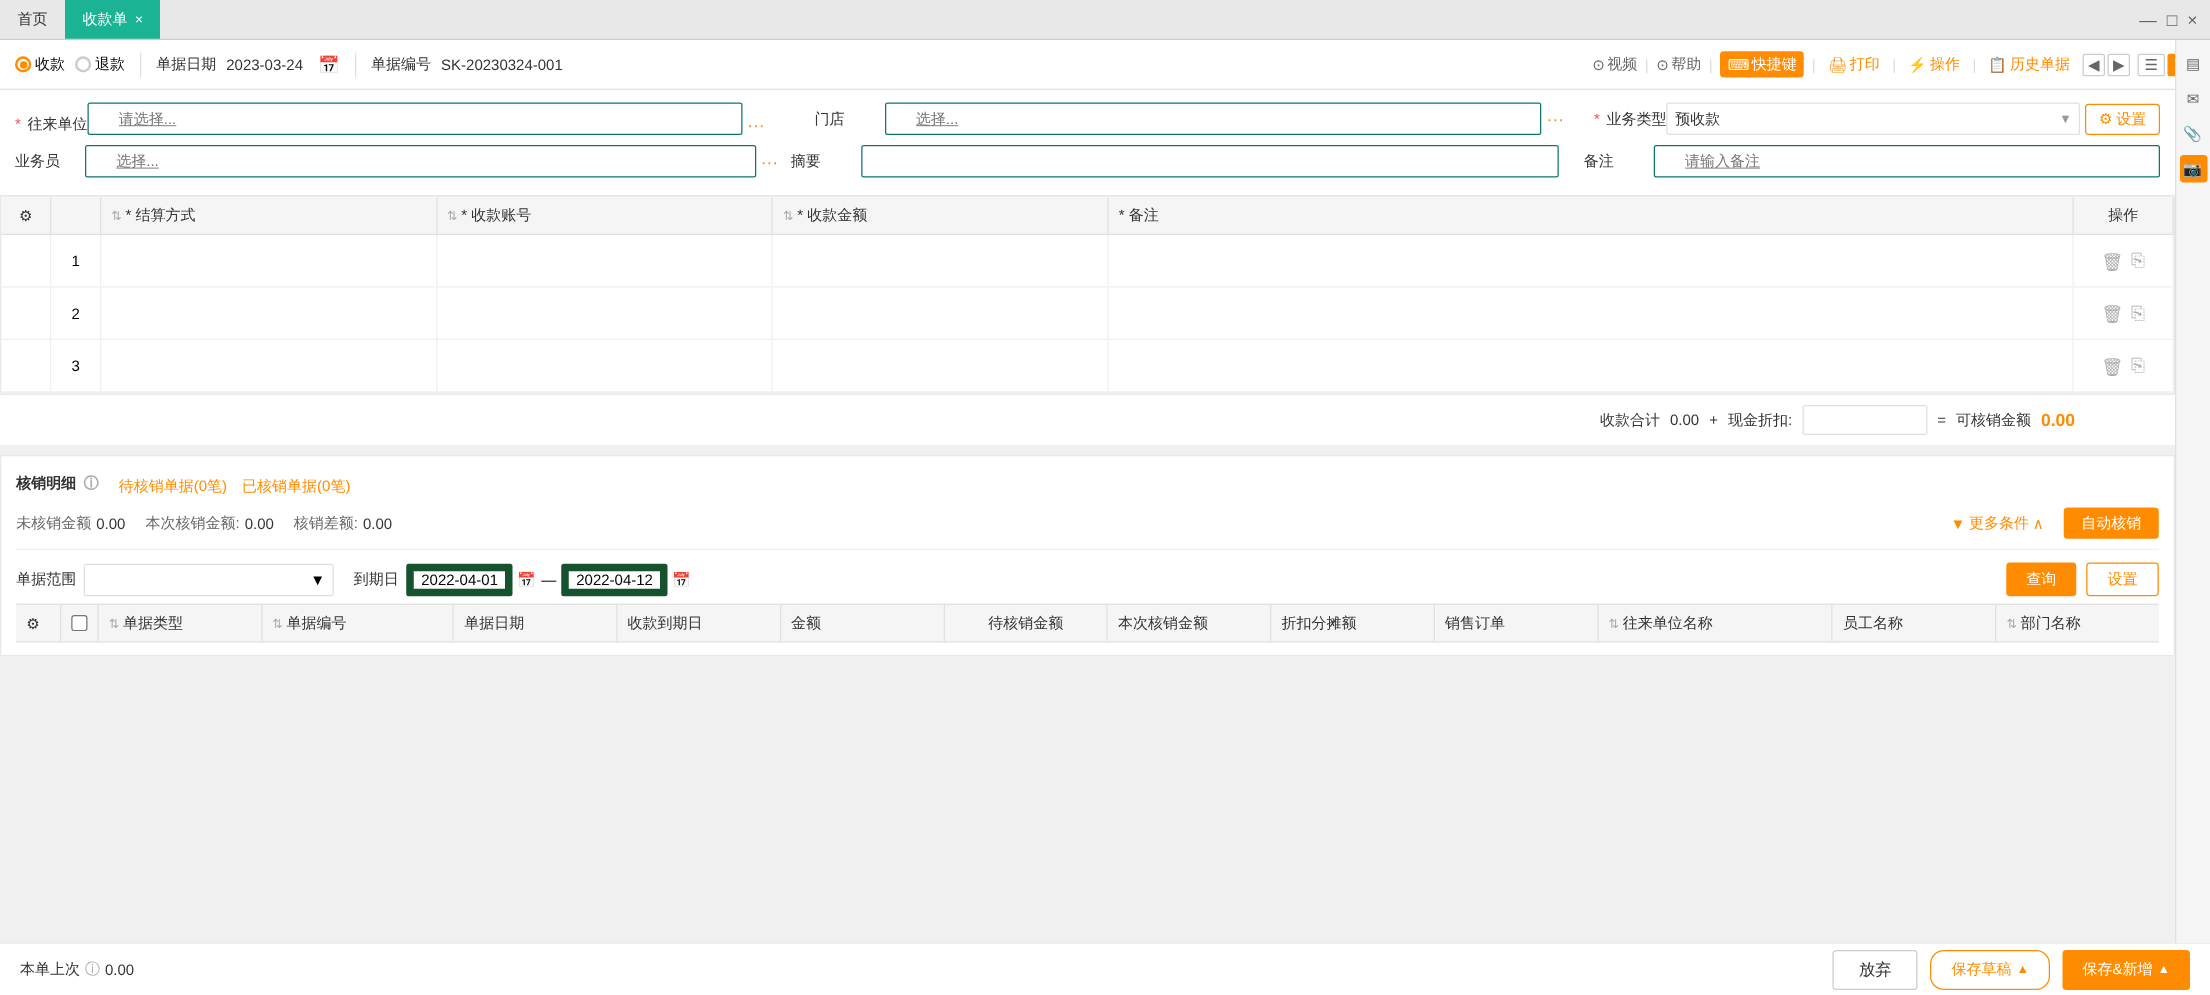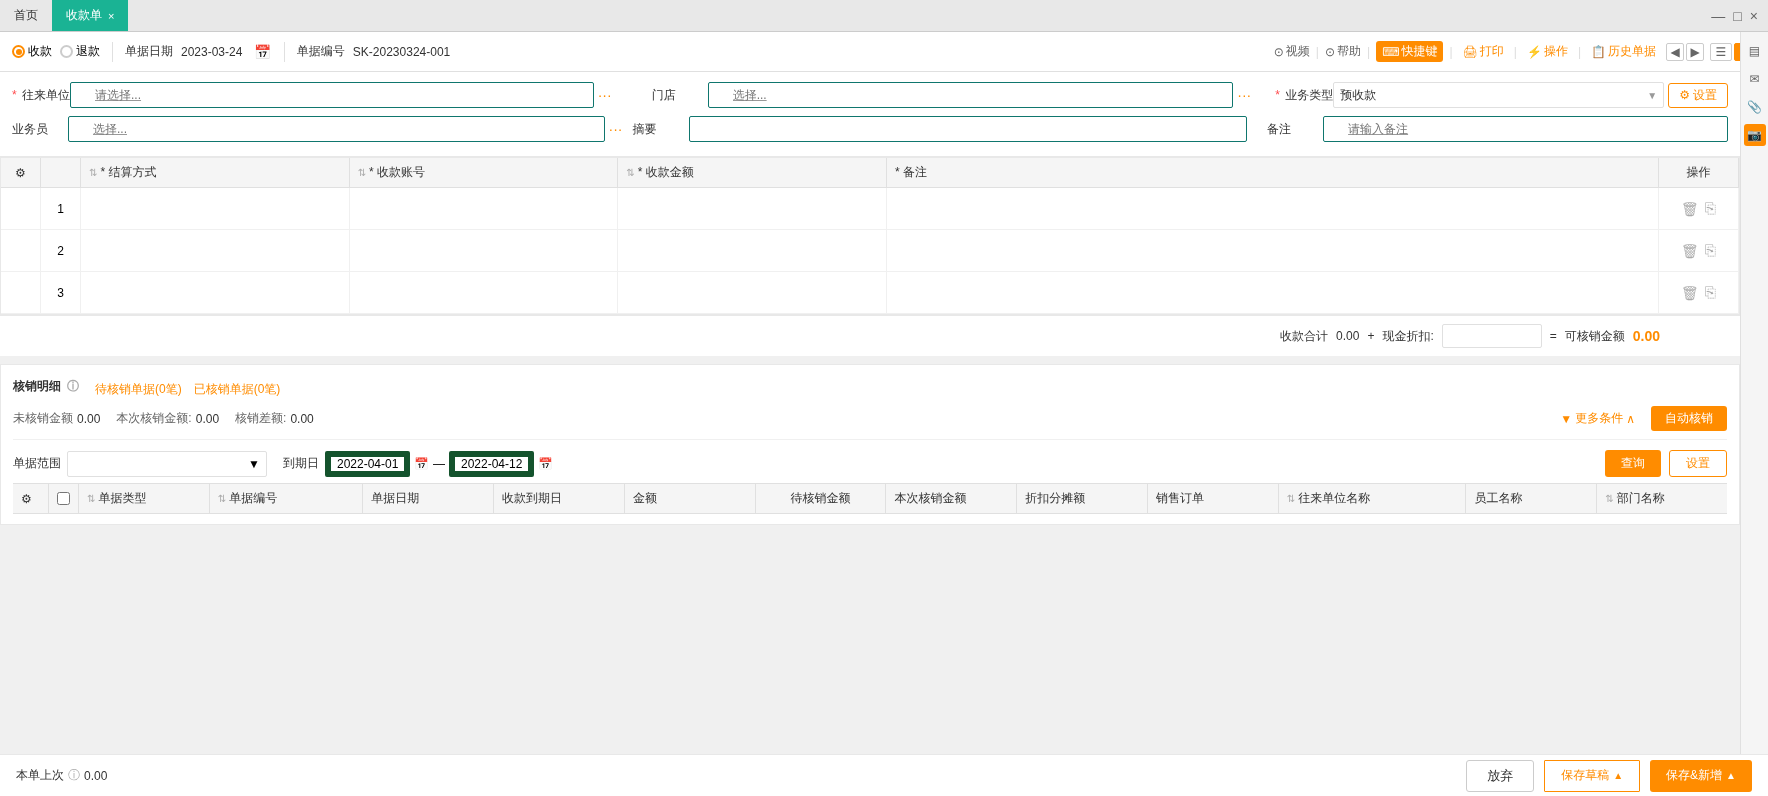--- a/index.html
+++ b/index.html
@@ -193,21 +193,21 @@
     }
     .footer-info { display: flex; align-items: center; gap: 4px; color: #333; }
     .footer-info .info-icon { color: #aaa; }
     .footer-right { margin-left: auto; display: flex; gap: 10px; }
     .btn-abandon {
       background: #fff; border: 1px solid #ccc; color: #333;
       padding: 6px 20px; border-radius: 3px; cursor: pointer; font-size: 13px;
     }
     .btn-draft {
       background: #fff; border: 1px solid #ff8c00; color: #ff8c00;
-      padding: 6px 16px; border-radius: 1px; cursor: pointer; font-size: 13px;
+      padding: 6px 16px; border-radius: 11px; cursor: pointer; font-size: 13px;
       display: flex; align-items: center; gap: 4px;
     }
     .btn-save {
       background: #ff8c00; border: none; color: #fff;
       padding: 6px 16px; border-radius: 3px; cursor: pointer; font-size: 13px;
       display: flex; align-items: center; gap: 4px;
     }
     .btn-arrow { font-size: 10px; }
 
     
@@ -304,21 +304,21 @@
       <div class="view-btn">☰</div>
       <div class="view-btn active">▦</div>
     </div>
   </div>
 </div>
 
 <div class="main-content">
 
   <div class="form-area">
     <div class="form-row">
-      <div class="form-field" style="flex:2; margin-right:36px;">
+      <div class="form-field" style="flex:2; margin-right:36px;align-items:flex-end;">
         <span class="field-label">
           <span class="required-star">*</span>
           <span>往来单位</span>
         </span>
         <input class="field-input" type="text" placeholder="请选择..." style="">
         <span class="more-btn">···</span>
       </div>
       <div class="form-field" style="flex:2; margin-right:20px;">
         <span class="field-label">
           <span>门店</span>

